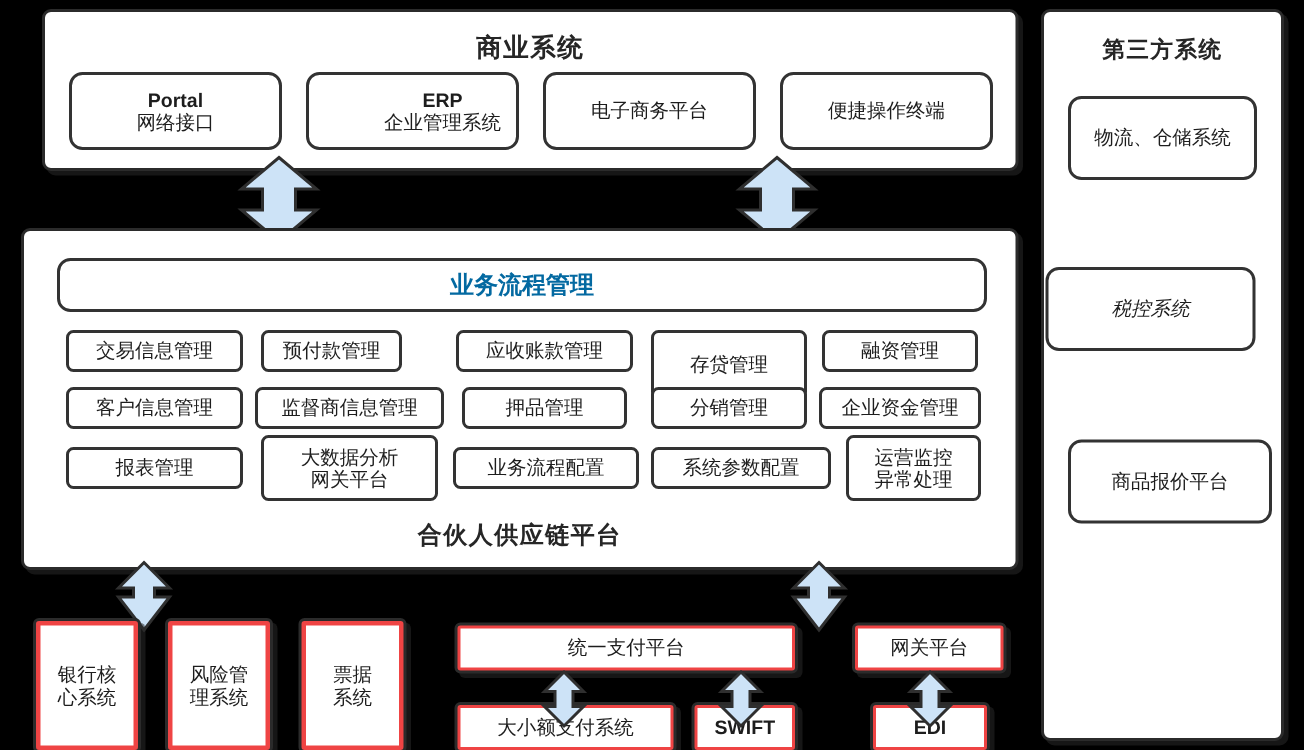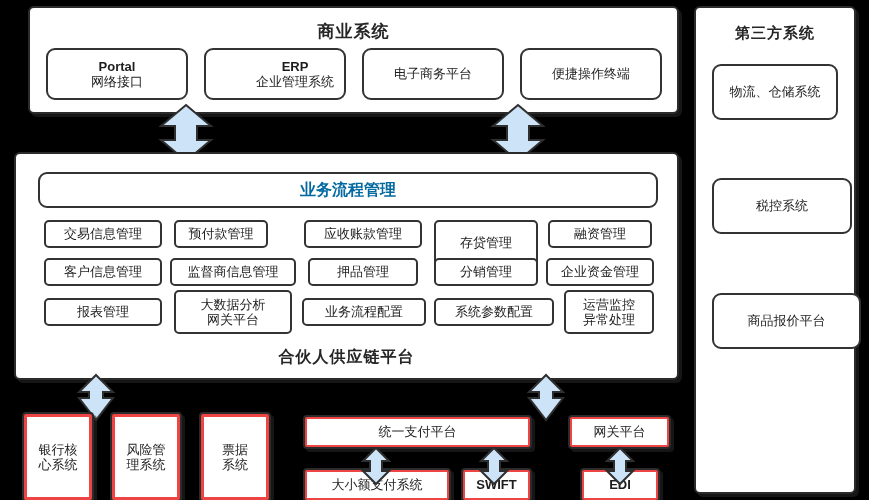--- a/index.html
+++ b/index.html
@@ -257,23 +257,23 @@
     </svg>
   </div>
 
   <div class="panel" id="tp-panel">
     <div class="panel-title" id="tp-title">第三方系统</div>
 
     <div class="node" style="left:16px;top:56px;width:126px;height:56px;">
       <span>物流、仓储系统</span>
     </div>
 
-    <div class="node" style="left:16px;top:170px;width:140px;height:56px;">
+    <div class="node" style="left:1px;top:170px;width:140px;height:56px;font-style:italic;">
       <span>税控系统</span>
     </div>
 
-    <div class="node" style="left:16px;top:285px;width:149px;height:56px;">
+    <div class="node" style="left:16px;top:285px;width:136px;height:56px;">
       <span>商品报价平台</span>
     </div>
 
   </div>
 
 </div>
 
 </body></html>

